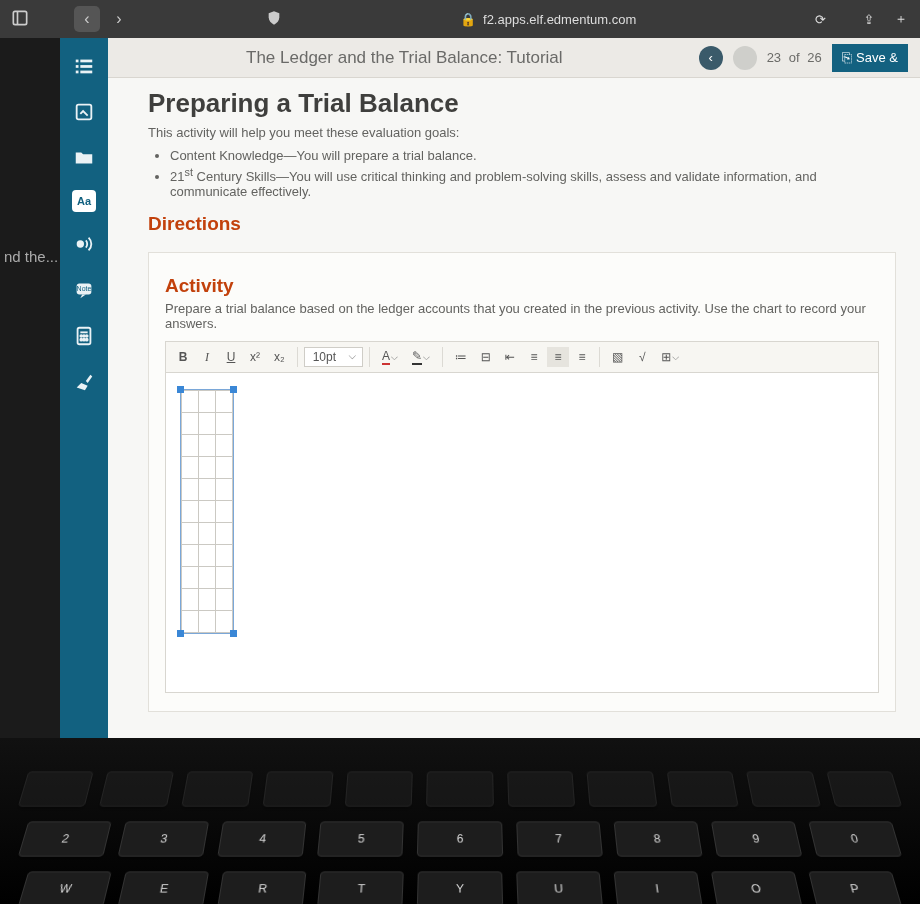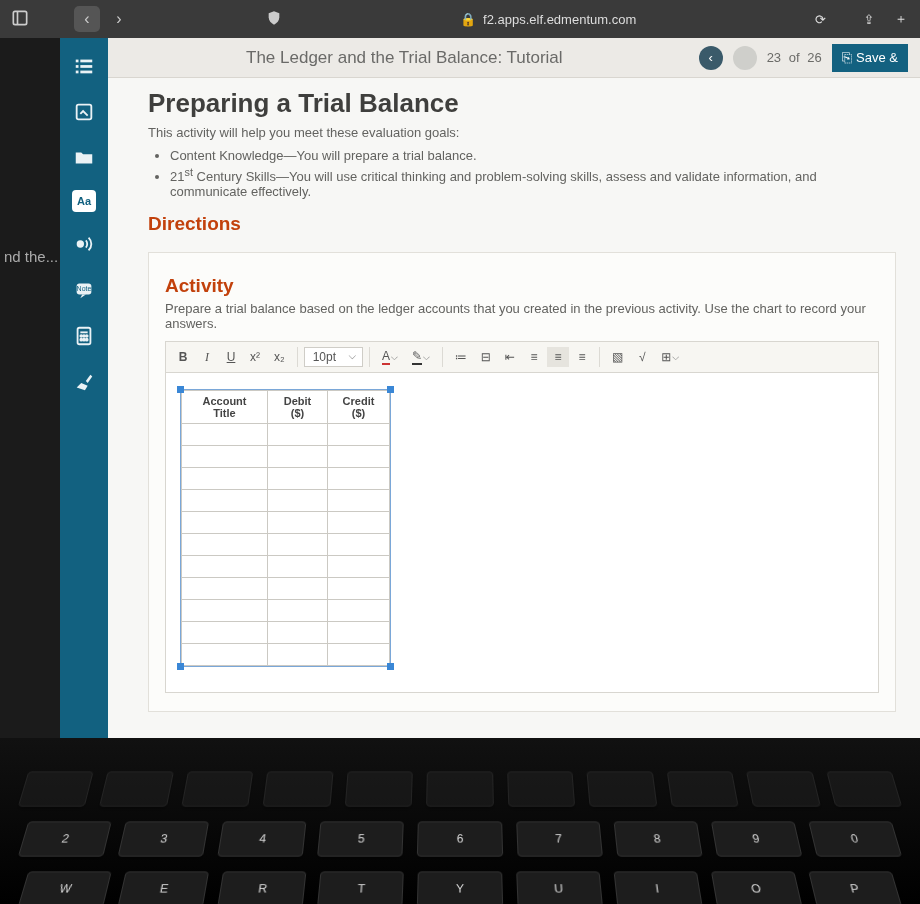--- a/index.html
+++ b/index.html
@@ -381,25 +381,20 @@
         </div>
 
         <div class="editor">
           <div class="tbl-wrap">
             <div class="handle h-tl"></div>
             <div class="handle h-tr"></div>
             <div class="handle h-bl"></div>
             <div class="handle h-br"></div>
             <table class="tb">
               <tbody>
-                  <tr>
-                <th class="col-a">Account Title</th>
-                <th class="col-b">Debit ($)</th>
-                <th class="col-c">Credit ($)</th>
-              </tr>
               <tr>
                     <td></td>
                     <td></td>
                     <td></td>
                   </tr>
               <tr>
                     <td></td>
                     <td></td>
                     <td></td>
                   </tr>

